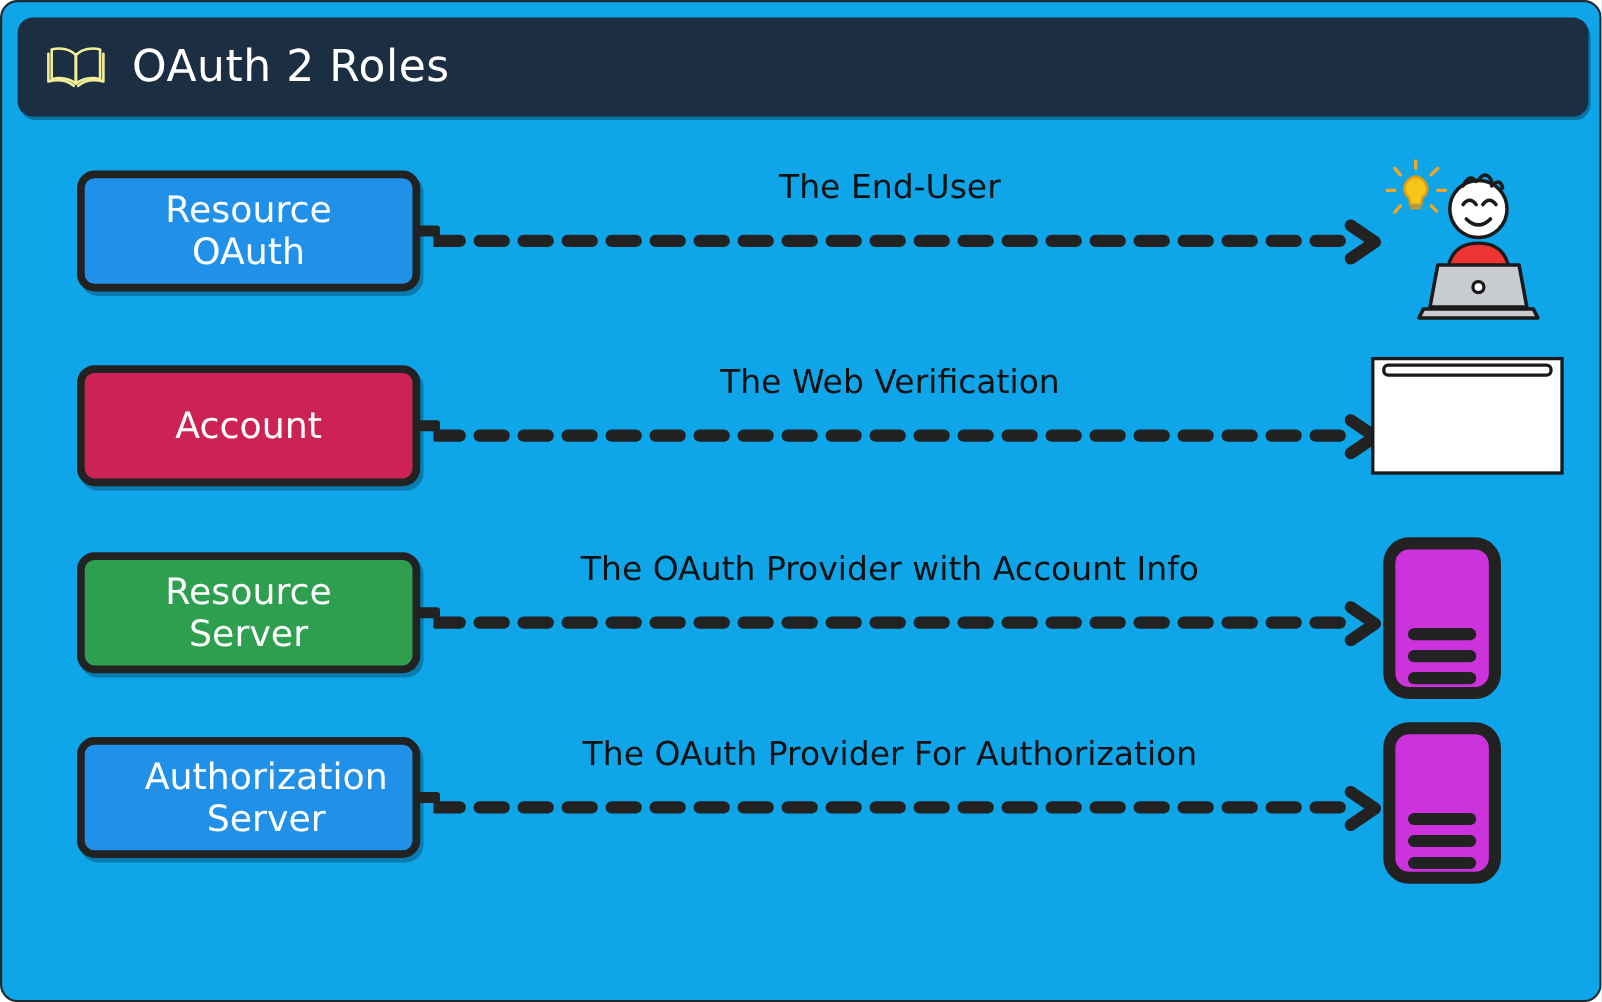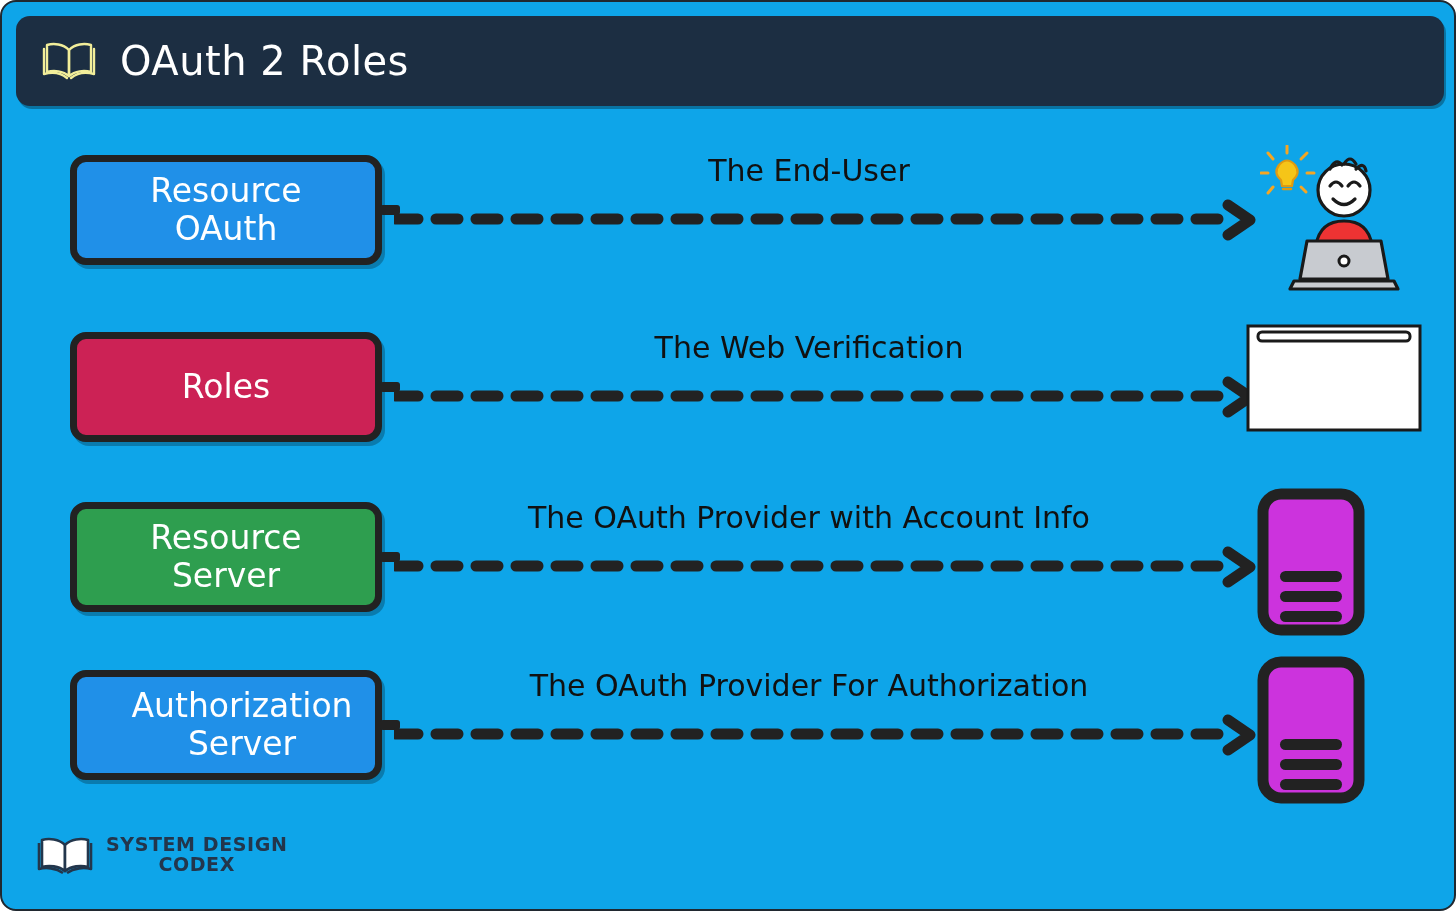--- a/index.html
+++ b/index.html
@@ -228,21 +228,21 @@
           <circle cx="84" cy="116" r="5" fill="#ffffff" stroke="#1a1a1a" stroke-width="3"></circle>
 
           <path d="M34 136 L134 136 L138 144 L30 144 Z" fill="#C8CBD0" stroke="#1a1a1a" stroke-width="3.2" stroke-linejoin="round"></path>
         </svg>
       </div>
     </div>
   </div>
 
   <div class="row row-1">
     <div class="role-box" style="background:#CC2255;">
-      <span class="line">Roles</span>
+      <span class="line">Account</span>
     </div>
     <div class="connector">
       <div class="conn-label">The Web Verification</div>
       <svg class="dash-line" viewBox="0 0 838 12">
         <line x1="2" y1="6" x2="836" y2="6" stroke="#222222" stroke-width="11" stroke-linecap="round" stroke-dasharray="22 18"></line>
       </svg>
       <svg class="arrow-head" viewBox="0 0 36 42">
         <path d="M6 6 L28 21 L6 36" fill="none" stroke="#222222" stroke-width="11" stroke-linecap="round" stroke-linejoin="round"></path>
       </svg>
       <div class="icon-slot" style="left:850px; top:-2px;">
@@ -299,32 +299,14 @@
           <g fill="#222222">
             <rect x="24" y="84" width="62" height="11" rx="5.5"></rect>
             <rect x="24" y="104" width="62" height="11" rx="5.5"></rect>
             <rect x="24" y="124" width="62" height="11" rx="5.5"></rect>
           </g>
         </svg>
       </div>
     </div>
   </div>
 
-  <div class="footer-logo">
-    <span class="footer-book">
-      <svg viewBox="0 0 58 46" width="58" height="46">
-        <g fill="#ffffff" stroke="#23364C" stroke-width="2.6" stroke-linejoin="round">
-          <path d="M29 13 C23 7, 13 6, 6 8 L6 35 C13 33, 23 34, 29 39 Z"></path>
-          <path d="M29 13 C35 7, 45 6, 52 8 L52 35 C45 33, 35 34, 29 39 Z"></path>
-        </g>
-        <g fill="none" stroke="#23364C" stroke-width="2.6" stroke-linejoin="round">
-          <path d="M3 11 L3 37 C10 35, 20 36, 27 41"></path>
-          <path d="M55 11 L55 37 C48 35, 38 36, 31 41"></path>
-        </g>
-      </svg>
-    </span>
-    <span class="footer-text">
-      <span class="l1">SYSTEM DESIGN</span>
-      <span class="l2">CODEX</span>
-    </span>
-  </div>
 
 </div>
 
 </body></html>

